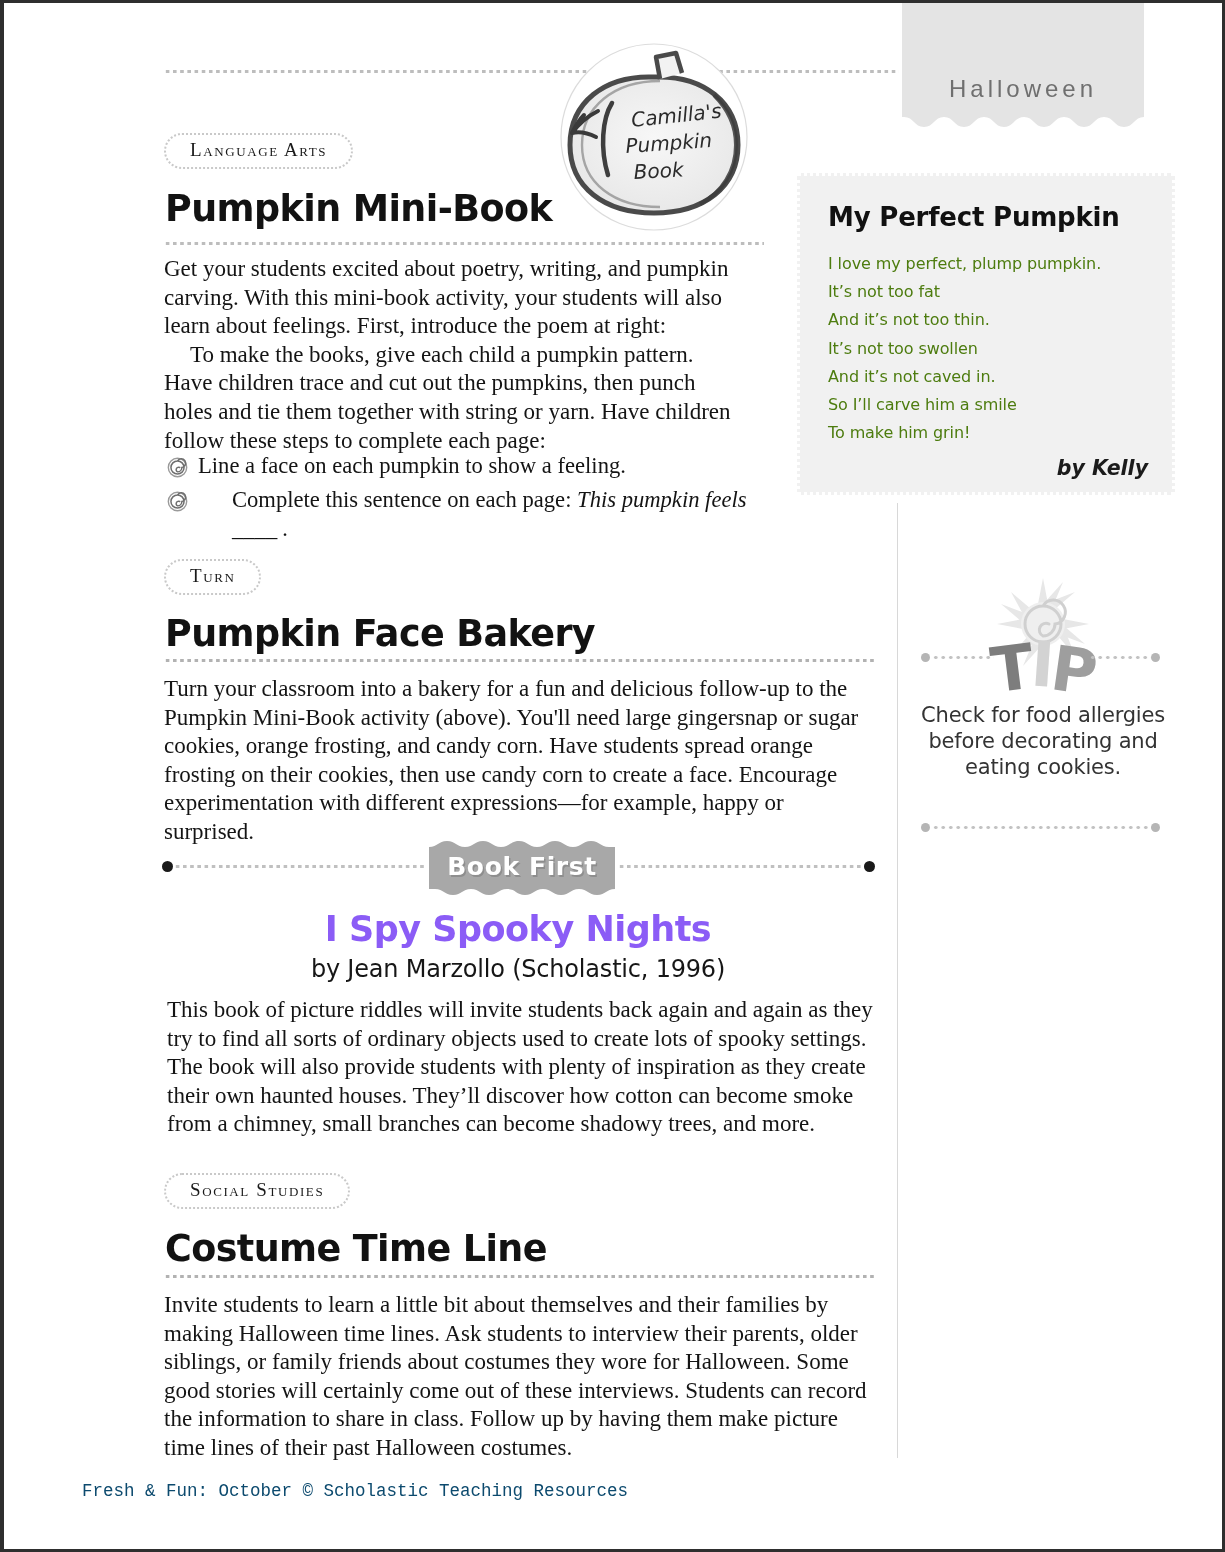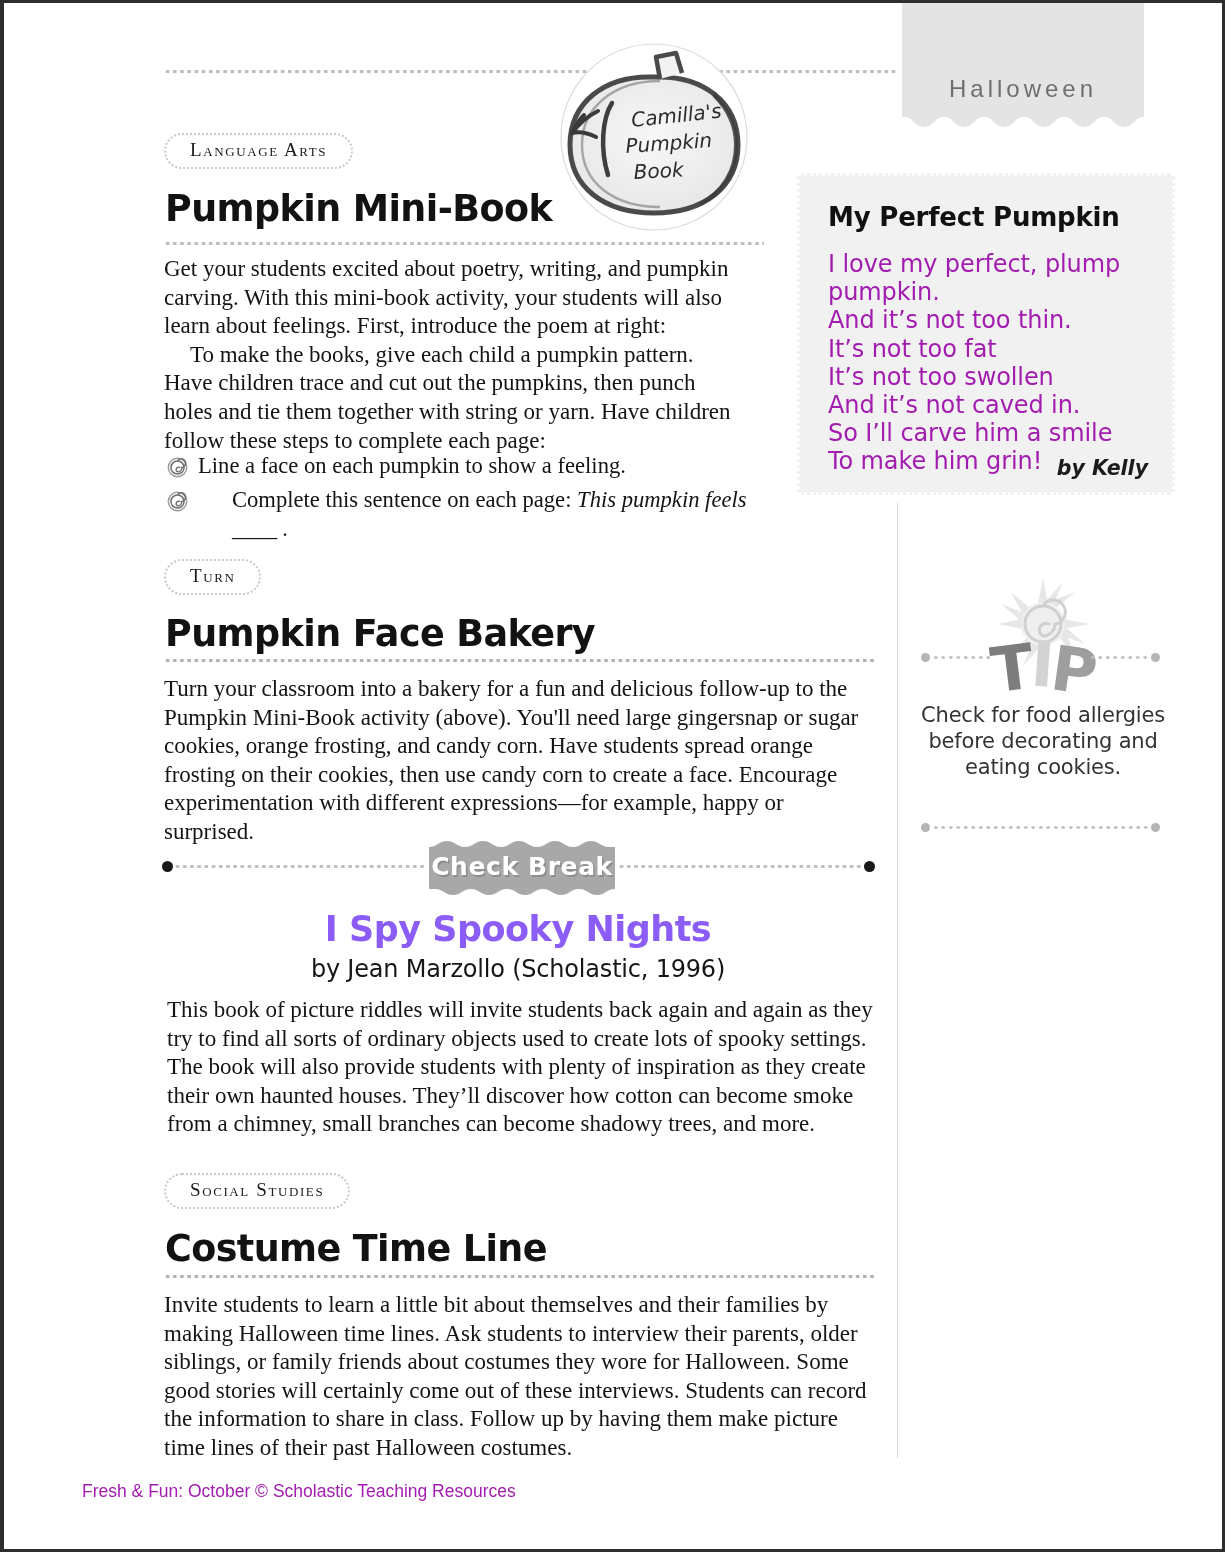--- a/index.html
+++ b/index.html
@@ -141,23 +141,23 @@
     font-weight: bold;
     font-size: 26px;
     color: #111111;
     letter-spacing: -0.2px;
   }
   .poem-lines {
     position: absolute;
     left: 28px;
     top: 74px;
     font-family: "DejaVu Sans", sans-serif;
-    font-size: 24px;
+    font-size: 16px;
     line-height: 28.2px;
-    color: #a21caf;
+    color: #4d7c0f;
     letter-spacing: -0.1px;
   }
   .poem-by {
     position: absolute;
     right: 24px;
     top: 280px;
     font-family: "DejaVu Sans", sans-serif;
     font-style: italic;
     font-weight: bold;
     font-size: 20.5px;
@@ -295,23 +295,23 @@
     top: 38px;
     width: 224px;
     height: 200px;
   }
 
   
   .footer {
     position: absolute;
     left: 78px;
     top: 1478px;
-    font-family: Liberation Sans, sans-serif;
+    font-family: Liberation Mono, monospace;
     font-size: 17.5px;
-    color: #a21caf;
+    color: #0c4a6e;
   }
 </style>
 </head>
 <body>
 
 <div class="page">
 
   <div class="hdr-tab"></div>
   <svg class="hdr-wave" viewBox="0 0 242 20" preserveAspectRatio="none">
     <path d="M0,0 L242,0 L242,6 C232,6 232,16 222,16 C212,16 212,6 202,6 C192,6 192,16 182,16
@@ -373,22 +373,22 @@
       <circle cx="12" cy="12" r="10.5" fill="none" stroke="#9a9a9a" stroke-width="1.6"></circle>
       <path d="M12,4.5 A7.5,7.5 0 1,1 4.5,12 A7.5,7.5 0 0,1 12,4.5 A5,5 0 1,1 17,12 A5,5 0 0,1 12,17 A2.6,2.6 0 1,1 14.6,12" fill="none" stroke="#6e6e6e" stroke-width="1.7" stroke-linecap="round"></path>
     </svg>
     <span><span>Complete this sentence on each page:</span> <span class="it">This pumpkin feels ____ .</span></span>
   </div>
 
   <div class="poem-box">
     <div class="poem-title">My Perfect Pumpkin</div>
     <div class="poem-lines">
       <div>I love my perfect, plump pumpkin.</div>
+      <div>It’s not too fat</div>
       <div>And it’s not too thin.</div>
-      <div>It’s not too fat</div>
       <div>It’s not too swollen</div>
       <div>And it’s not caved in.</div>
       <div>So I’ll carve him a smile</div>
       <div>To make him grin!</div>
     </div>
     <div class="poem-by">by Kelly</div>
   </div>
 
   <div class="pill" style="left:160px; top:556px;">Turn</div>
   <div class="sect-title" style="left:161px; top:608px;">Pumpkin Face Bakery</div>
@@ -441,21 +441,21 @@
   <div class="bb-banner">
     <svg width="186" height="54" viewBox="0 0 186 54" preserveAspectRatio="none">
       <path d="M0,6 C9,6 9,0 18,0 C27,0 27,6 36,6 C45,6 45,0 54,0 C63,0 63,6 72,6
                C81,6 81,0 90,0 C99,0 99,6 108,6 C117,6 117,0 126,0 C135,0 135,6 144,6
                C153,6 153,0 162,0 C171,0 171,6 180,6 L186,6 L186,48
                C177,48 177,54 168,54 C159,54 159,48 150,48 C141,48 141,54 132,54
                C123,54 123,48 114,48 C105,48 105,54 96,54 C87,54 87,48 78,48
                C69,48 69,54 60,54 C51,54 51,48 42,48 C33,48 33,54 24,54
                C15,54 15,48 6,48 L0,48 Z" fill="#a8a8a8"></path>
     </svg>
-    <div class="bb-label">Check Break</div>
+    <div class="bb-label">Book First</div>
   </div>
 
   <div class="book-title">I Spy Spooky Nights</div>
   <div class="book-author">by Jean Marzollo (Scholastic, 1996)</div>
 
   <div class="body-copy" style="left:163px; top:993px; width:706px;">
     <p>This book of picture riddles will invite students back again and again as they try to find all sorts of ordinary objects used to create lots of spooky settings. The book will also provide students with plenty of inspiration as they create their own haunted houses. They’ll discover how cotton can become smoke from a chimney, small branches can become shadowy trees, and more.</p>
   </div>
 
   <div class="pill" style="left:160px; top:1170px;">Social Studies</div>

